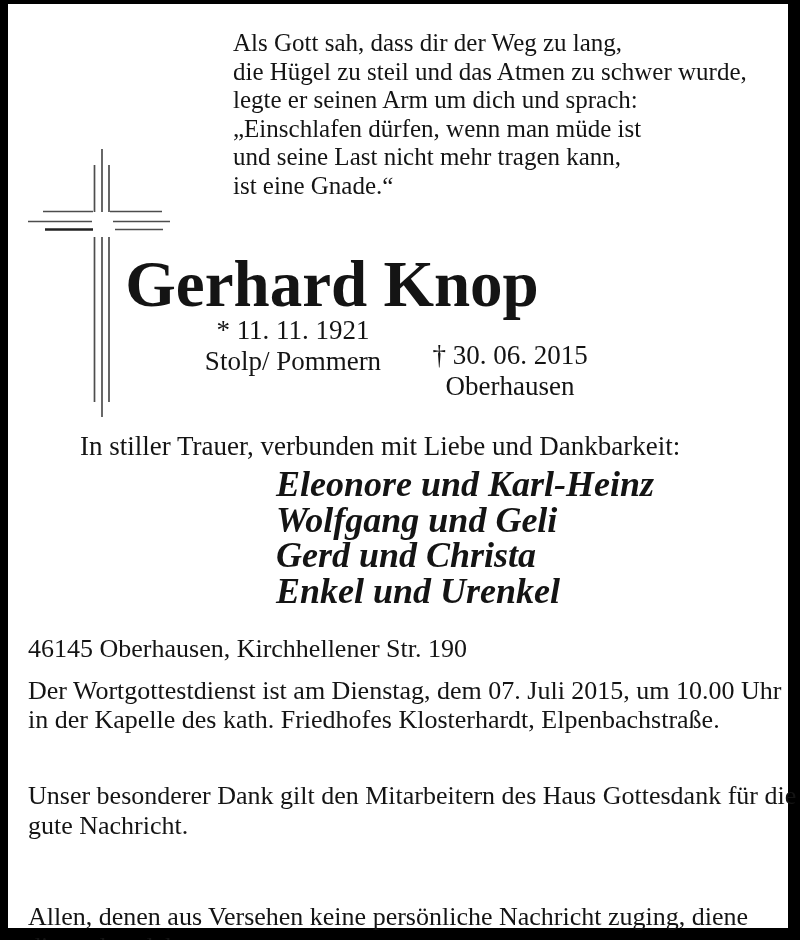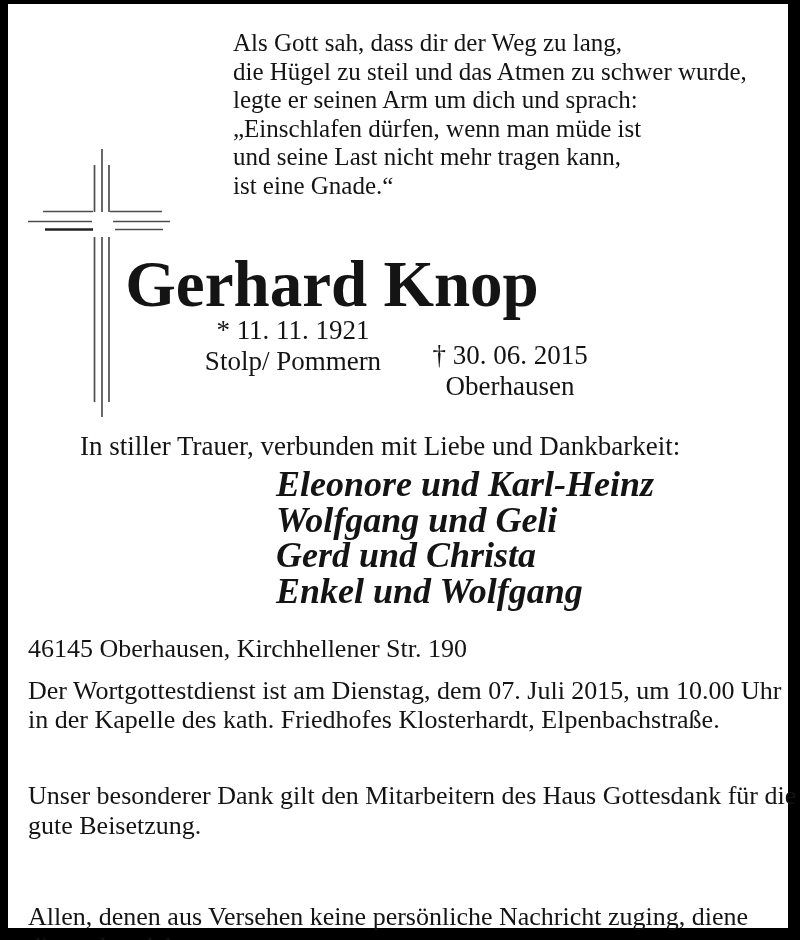--- a/index.html
+++ b/index.html
@@ -138,34 +138,34 @@
       <div>† 30. 06. 2015</div>
       <div>Oberhausen</div>
     </div>
 
     <div class="abs mourning-intro">In stiller Trauer, verbunden mit Liebe und Dankbarkeit:</div>
 
     <div class="abs mourners">
       <div>Eleonore und Karl-Heinz</div>
       <div>Wolfgang und Geli</div>
       <div>Gerd und Christa</div>
-      <div>Enkel und Wolfgang</div>
+      <div>Enkel und Urenkel</div>
     </div>
 
     <div class="abs body-text address">46145 Oberhausen, Kirchhellener Str. 190</div>
 
     <div class="abs body-text service">
       <div>Der Wortgottestdienst ist am Dienstag, dem 07. Juli 2015, um 10.00 Uhr</div>
       <div>in der Kapelle des kath. Friedhofes Klosterhardt, Elpenbachstraße.</div>
     </div>
 
 
     <div class="abs body-text thanks">
       <div>Unser besonderer Dank gilt den Mitarbeitern des Haus Gottesdank für die</div>
-      <div>gute Beisetzung.</div>
+      <div>gute Nachricht.</div>
     </div>
 
     <div class="abs body-text closing">
       <div>Allen, denen aus Versehen keine persönliche Nachricht zuging, diene</div>
       <div>diese als solche.</div>
     </div>
 
   </div>
 </div>
 

